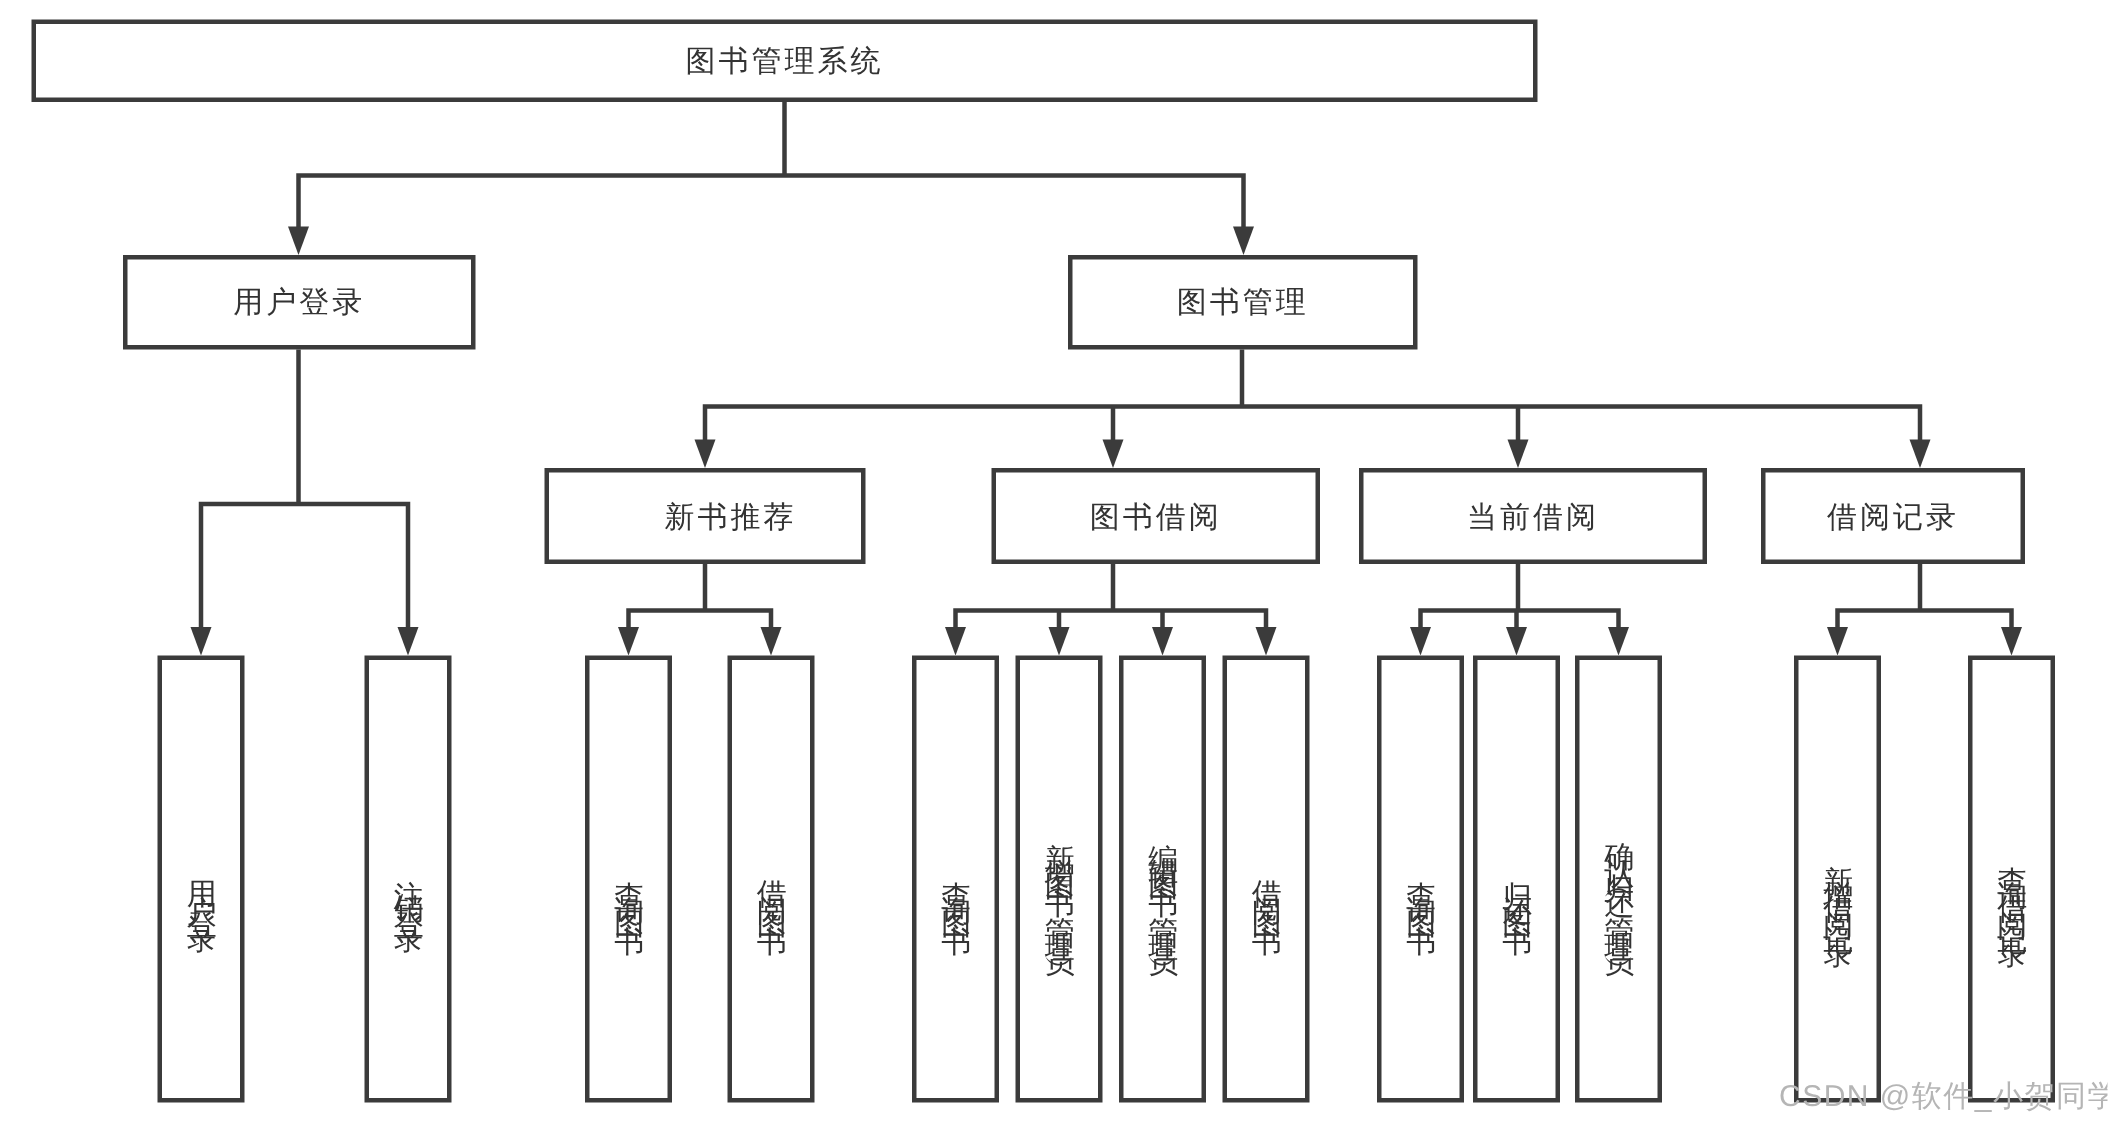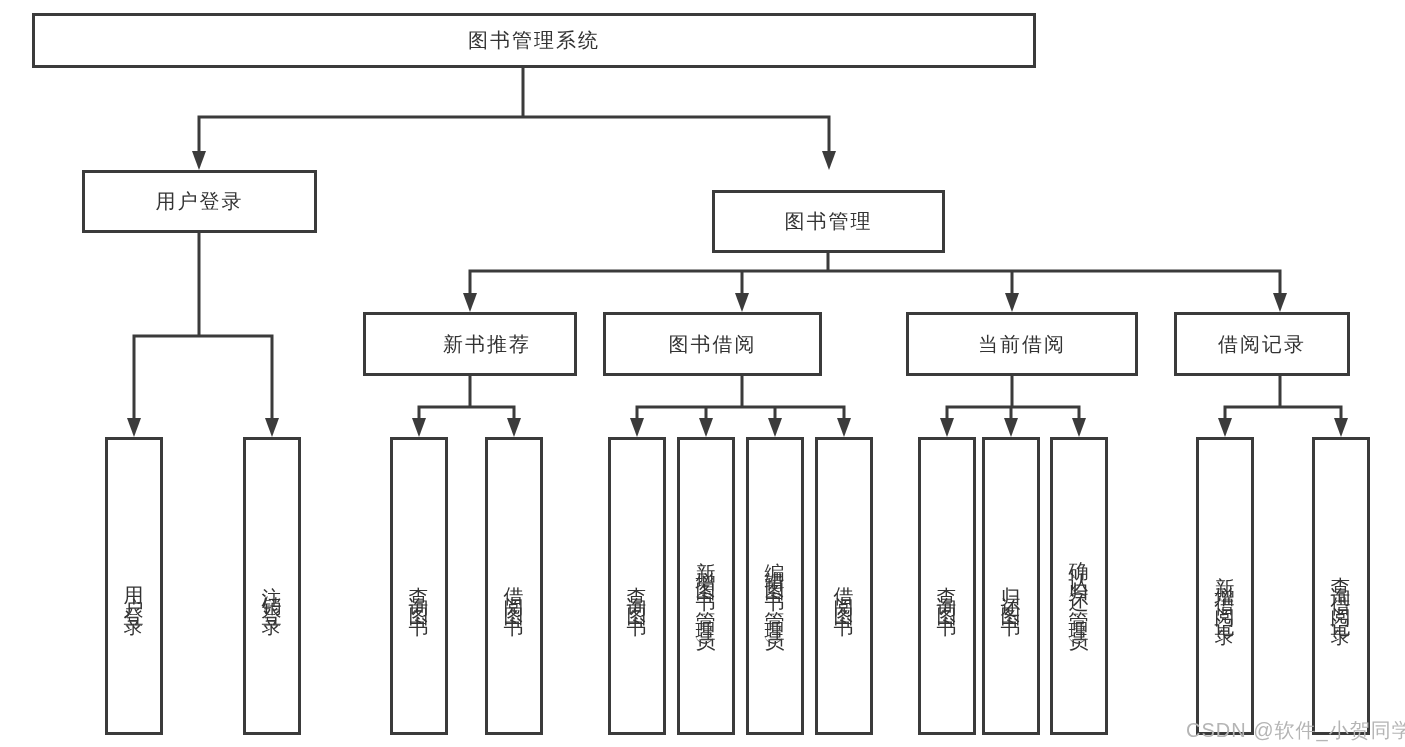--- a/index.html
+++ b/index.html
@@ -43,25 +43,25 @@
   .leaf .lbl-v {
     writing-mode: vertical-rl;
     text-orientation: mixed;
     font-size: 20px;
     line-height: 1.0;
     letter-spacing: 10px;
     margin-bottom: -10px;
     color: #333333;
   }
   
-  .n-root   { left: 32px;   top: 13px;  width: 1004px; height: 55px; }
+  .n-root   { left: 21px;   top: 13px;  width: 1004px; height: 55px; }
   .n-login  { left: 82px;   top: 170px; width: 235px;  height: 63px; }
-  .n-mgmt   { left: 712px;  top: 170px; width: 233px;  height: 63px; margin-top: 20px; }
+  .n-mgmt   { left: 712px;  top: 170px; width: 233px;  height: 63px; }
   .n-newbk  { left: 363px;  top: 312px; width: 214px;  height: 64px; padding-left: 34px; }
-  .n-borrow { left: 603px;  top: 312px; width: 219px;  height: 64px; }
+  .n-borrow { left: 661px;  top: 312px; width: 219px;  height: 64px; }
   .n-cur    { left: 906px;  top: 312px; width: 232px;  height: 64px; }
   .n-rec    { left: 1174px; top: 312px; width: 176px;  height: 64px; }
   
   .leaf { top: 437px; width: 58px; height: 298px; }
   .l1  { left: 105px;  }
   .l2  { left: 243px;  }
   .l3  { left: 390px;  }
   .l4  { left: 485px;  }
   .l5  { left: 608px;  }
   .l6  { left: 677px;  }

